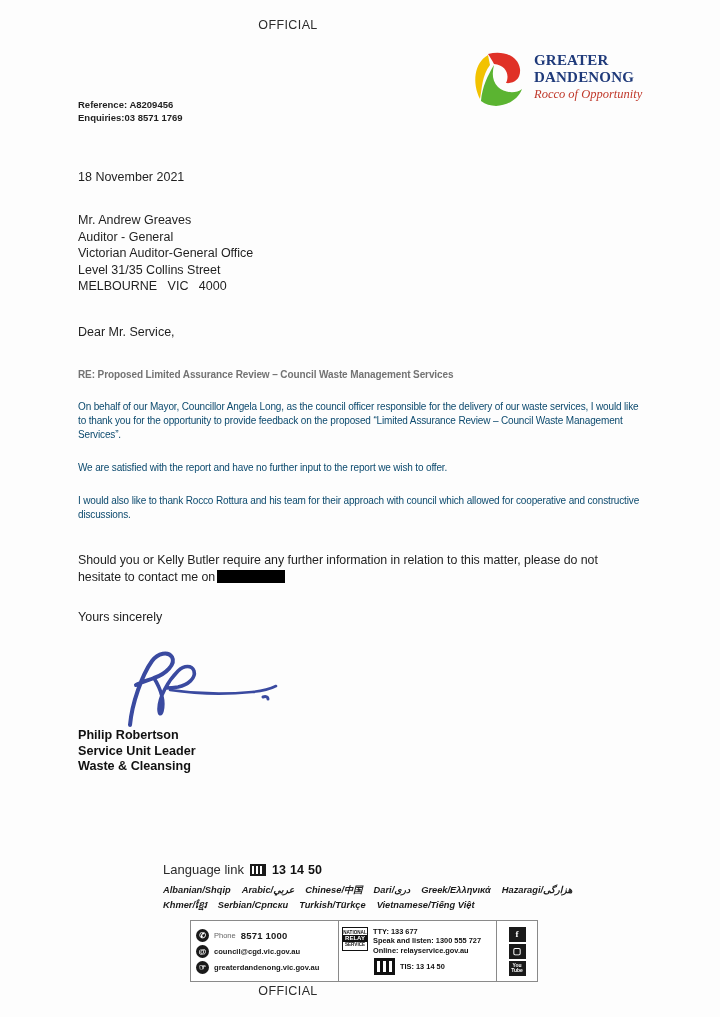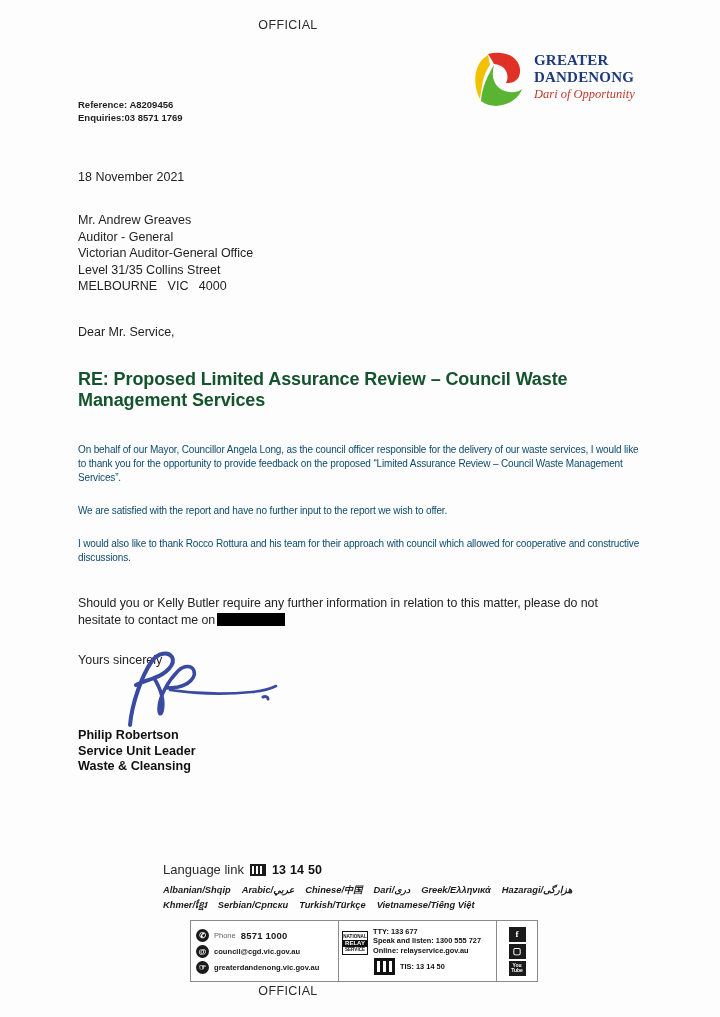--- a/index.html
+++ b/index.html
@@ -104,25 +104,25 @@
     margin-bottom: 30px;
     color: #1f1f1f;
   }
   .addressee div { white-space: pre; }
   .salutation {
     font-size: 12.5px;
     margin-bottom: 30px;
     color: #1f1f1f;
   }
   .subject {
-    font-size: 18px;
-    font-weight: bold;
-    margin-bottom: 32px;
+    font-size: 10px;
+    font-weight: bold;
+    margin-bottom: 20px;
     letter-spacing: -.1px;
-    color: #14532d;
+    color: #737373;
   }
   .para {
     font-size: 10px;
     line-height: 14px;
     margin-bottom: 19px;
     color: #0c4a6e;
     letter-spacing: -.15px;
   }
   .para-alt {
     font-size: 12.4px;
@@ -255,21 +255,21 @@
     font-size: 8px;
     display: flex;
     align-items: center;
     justify-content: center;
     flex: none;
     font-weight: bold;
   }
   .cb-phone-num { font-size: 9.5px; font-weight: bold; letter-spacing: .2px;}
   .cb-phone-lbl { font-size: 7.5px; color: #666; font-weight: normal;}
 
-  .relay-wrap { display: flex; align-items: flex-end; gap: 5px; }
+  .relay-wrap { display: flex; align-items: flex-start; gap: 5px; }
   .relay-badge {
     width: 26px; height: 24px;
     border: 1.5px solid #111;
     font-size: 4.6px;
     font-weight: bold;
     color: #111;
     display: flex;
     flex-direction: column;
     align-items: center;
     justify-content: center;
@@ -324,21 +324,21 @@
 
   <div class="logo">
     <svg class="logo-mark" viewBox="0 0 62 62">
       <path d="M20 6 C6 14 4 34 12 50 C14 40 14 26 22 16 Z" fill="#f2c200"></path>
       <path d="M20 5 C34 1 50 6 52 20 C53 30 46 35 38 34 C42 26 38 16 26 15 C24 11 22 8 20 5 Z" fill="#e03127"></path>
       <path d="M13 52 C26 62 48 56 54 40 C48 45 36 44 30 38 C24 32 24 24 26 16 C20 26 14 38 13 52 Z" fill="#5bb431"></path>
     </svg>
     <div class="logo-text">
       <div class="logo-line1">GREATER</div>
       <div class="logo-line2">DANDENONG</div>
-      <div class="logo-tag">Dari of Opportunity</div>
+      <div class="logo-tag">Rocco of Opportunity</div>
     </div>
   </div>
 
   <div class="letter">
     <div class="date">18 November 2021</div>
 
     <div class="addressee">
       <div>Mr. Andrew Greaves</div>
       <div>Auditor - General</div>
       <div>Victorian Auditor-General Office</div>

